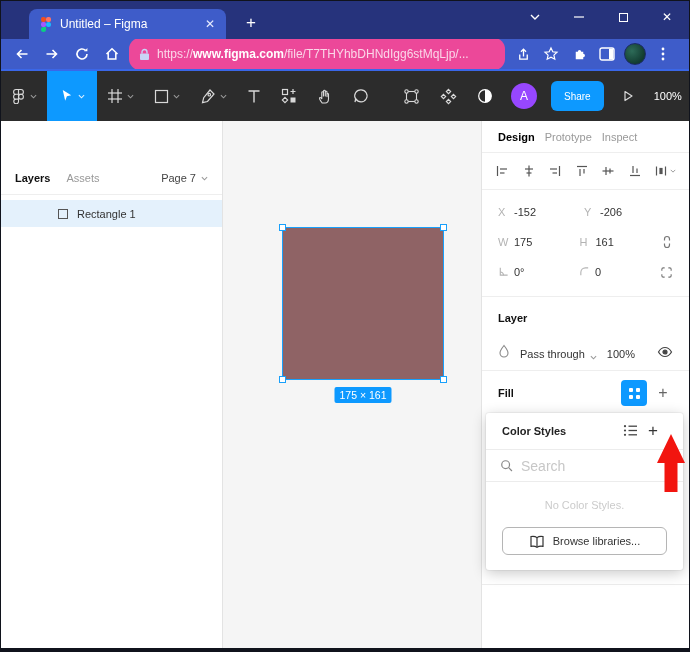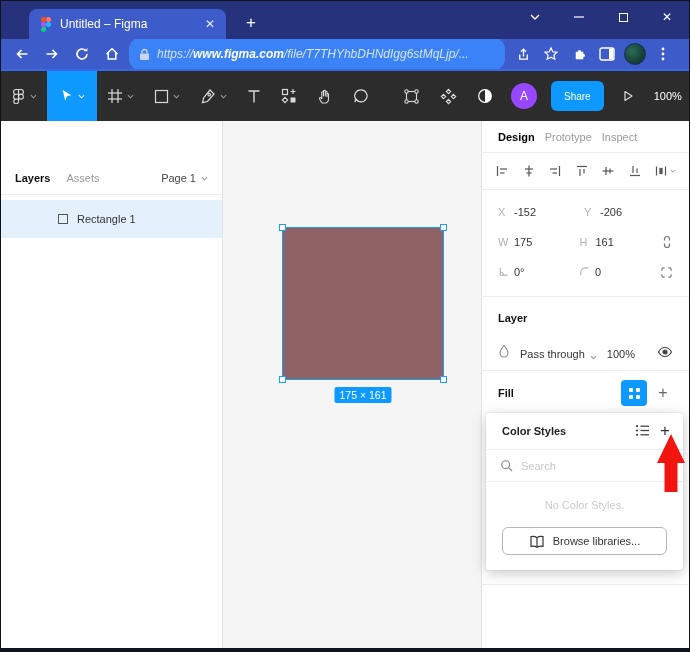--- a/index.html
+++ b/index.html
@@ -12,21 +12,21 @@
   .tab { position:absolute; left:28px; bottom:0; width:197px; height:30px; background:#3e5cc9; border-radius:8px 8px 0 0; display:flex; align-items:center; padding:0 8px 0 12px; color:#fff; }
   .tab-title { flex:1; font-size:12px; white-space:nowrap; overflow:hidden; margin-left:8px; }
   .tab-close { width:16px; height:16px; display:flex; align-items:center; justify-content:center; font-size:12px; color:#e8ecff; cursor:default; }
   .newtab { position:absolute; left:238px; bottom:4px; width:24px; height:24px; display:flex; align-items:center; justify-content:center; color:#fff; font-size:17px; font-weight:300; }
   .win-controls { position:absolute; right:0; top:0; height:32px; display:flex; color:#fff; }
   .win-btn { width:44px; height:32px; display:flex; align-items:center; justify-content:center; font-size:12px; }
   .max-glyph { width:9px; height:9px; border:1px solid #fff; display:block; }
 
   .navbar { height:30px; background:#3e5cc9; display:flex; align-items:center; padding:0 6px; flex:none; }
   .nav-btn { width:30px; height:26px; display:flex; align-items:center; justify-content:center; color:#fff; }
-  .urlbar { width:376px; height:32px; background:#3b82f6; border-radius:11px; display:flex; align-items:center; padding:0 10px; margin:0 2px; overflow:hidden;font-style:italic; }
+  .urlbar { width:376px; height:32px; background:#ec4899; border-radius:11px; display:flex; align-items:center; padding:0 10px; margin:0 2px; overflow:hidden; }
   .url-text { white-space:nowrap; font-size:12px; margin-left:7px; color:rgba(255,255,255,.78); }
   .url-text b { color:#fff; font-weight:bold; }
   .nav-right { display:flex; align-items:center; margin-left:2px; }
   .nav-right .nav-btn { width:28px; }
   .avatar-chrome { width:22px; height:22px; border-radius:50%; background:radial-gradient(circle at 35% 35%, #2d6b58, #123c31 70%); border:1px solid #1b2a66; margin:0 3px; }
   .theme-strip { height:2px; background:#3a67e8; flex:none; }
 
   
   .figbar { height:50px; background:#2c2c2c; display:flex; align-items:stretch; color:#d9d9d9; flex:none; }
   .ftool { display:flex; align-items:center; justify-content:center; padding:0 10px; gap:4px; }
@@ -37,21 +37,21 @@
   .share-btn { background:#0d99ff; color:#fff; border:none; border-radius:6px; height:30px; padding:0 13px; font-size:10px; font-family:inherit; margin:0 6px; }
   .zoom-ctl { display:flex; align-items:center; gap:4px; color:#fff; font-size:11px; padding:0 8px; }
 
   
   .main { flex:1; display:flex; overflow:hidden; background:#f5f5f5; }
   .sidebar { width:222px; background:#fff; border-right:1px solid #e3e3e3; flex:none; }
   .side-head { height:33px; display:flex; align-items:center; padding:0 14px; border-bottom:1px solid #eee;margin-top:41px; }
   .side-tab-active { font-weight:bold; color:#111; }
   .side-tab { color:#999; margin-left:16px; }
   .page-sel { margin-left:auto; display:flex; align-items:center; gap:5px; color:#444; }
-  .layer-row { height:38px; margin-top:5px; display:flex; align-items:center; background:#e4f1fc; padding-left:57px; color:#333; }
+  .layer-row { height:27px; margin-top:5px; display:flex; align-items:center; background:#e4f1fc; padding-left:57px; color:#333; }
   .layer-row .sq { width:10px; height:10px; border:1.5px solid #555; margin-right:9px; flex:none; }
 
   .canvas { flex:1; position:relative; background:#f5f5f5; }
   .sel-rect { position:absolute; left:60px; top:107px; width:160px; height:151px; background:#8f6365; outline:1.5px solid #18a0fb; }
   .handle { position:absolute; width:7px; height:7px; background:#fff; border:1.5px solid #18a0fb; }
   .h-tl { left:-4px; top:-4px; } .h-tr { right:-4px; top:-4px; }
   .h-bl { left:-4px; bottom:-4px; } .h-br { right:-4px; bottom:-4px; }
   .size-pill { position:absolute; left:50%; top:calc(100% + 8px); transform:translateX(-50%); background:#0d99ff; color:#fff; font-size:10.5px; padding:2px 5px; border-radius:2px; white-space:nowrap; }
 
   
@@ -73,26 +73,26 @@
   .blend-row { height:30px; display:flex; align-items:flex-end; color:#444; }
   .blend-row .bm { margin-left:10px; margin-right:5px; color:#333; }
   .opacity { margin-left:auto; margin-right:22px; color:#333; }
   .fill-row { height:44px; display:flex; align-items:center; padding:0 14px 0 16px; }
   .style-btn { width:26px; height:26px; background:#0d99ff; border-radius:4px; margin-left:auto; display:grid; grid-template-columns:4px 4px; grid-gap:3px; align-content:center; justify-content:center; }
   .style-btn i { width:4px; height:4px; background:#fff; border-radius:1px; }
   .plus-btn { width:24px; height:26px; display:flex; align-items:center; justify-content:center; color:#666; font-size:16px; font-weight:300; margin-left:4px; }
 
   
   .popup { position:absolute; left:4px; top:292px; width:197px; background:#fff; border-radius:3px; box-shadow:0 3px 14px rgba(0,0,0,.22), 0 0 0 1px rgba(0,0,0,.04); z-index:5; }
-  .pop-head { height:37px; display:flex; align-items:center; padding:0 13px 0 16px; border-bottom:1px solid #ececec; }
+  .pop-head { height:37px; display:flex; align-items:center; padding:0 25px 0 16px; border-bottom:1px solid #ececec; }
   .pop-title { font-weight:bold; color:#222; }
   .pop-icons { margin-left:auto; display:flex; align-items:center; gap:10px; color:#444; }
   .pop-plus { font-size:17px; font-weight:300; color:#333; }
   .search-row { height:32px; display:flex; align-items:center; padding:0 14px; border-bottom:1px solid #ececec; color:#888; }
-  .search-row input { border:none; outline:none; font-family:inherit; font-size:11px; margin-left:8px; width:120px; color:#333; background:transparent; }
+  .search-row input { border:none; outline:none; font-family:inherit; font-size:14px; margin-left:8px; width:120px; color:#333; background:transparent; }
   .search-row input::placeholder { color:#c7c7c7; }
   .empty-msg { text-align:center; color:#cbcbcb; padding:17px 0 4px; }
   .browse-btn { margin:12px 16px 15px; height:28px; width:calc(100% - 32px); border:1px solid #b5b5b5; border-radius:6px; background:#fff; display:flex; align-items:center; justify-content:center; gap:8px; font-family:inherit; font-size:11px; color:#333; }
   .panel-divider { position:absolute; left:0; right:0; top:463px; height:1px; background:#ececec; }
   .red-arrow { position:absolute; left:174px; top:313px; z-index:6; }
 </style>
 </head>
 <body>
 
 <div class="window">
@@ -310,21 +310,21 @@
     </div>
   </div>
 
   <div class="main">
 
     <div class="sidebar">
       <div class="side-head">
         <span class="side-tab-active">Layers</span>
         <span class="side-tab">Assets</span>
         <span class="page-sel">
-          <span>Page 1</span>
+          <span>Page 7</span>
           <svg width="7" height="5" viewBox="0 0 8 5">
               <polyline points="1,1 4,4 7,1" fill="none" stroke="#999" stroke-width="1.2"></polyline>
             </svg>
         </span>
       </div>
       <div class="layer-row">
         <span class="sq"></span>
         <span>Rectangle 1</span>
       </div>
     </div>

